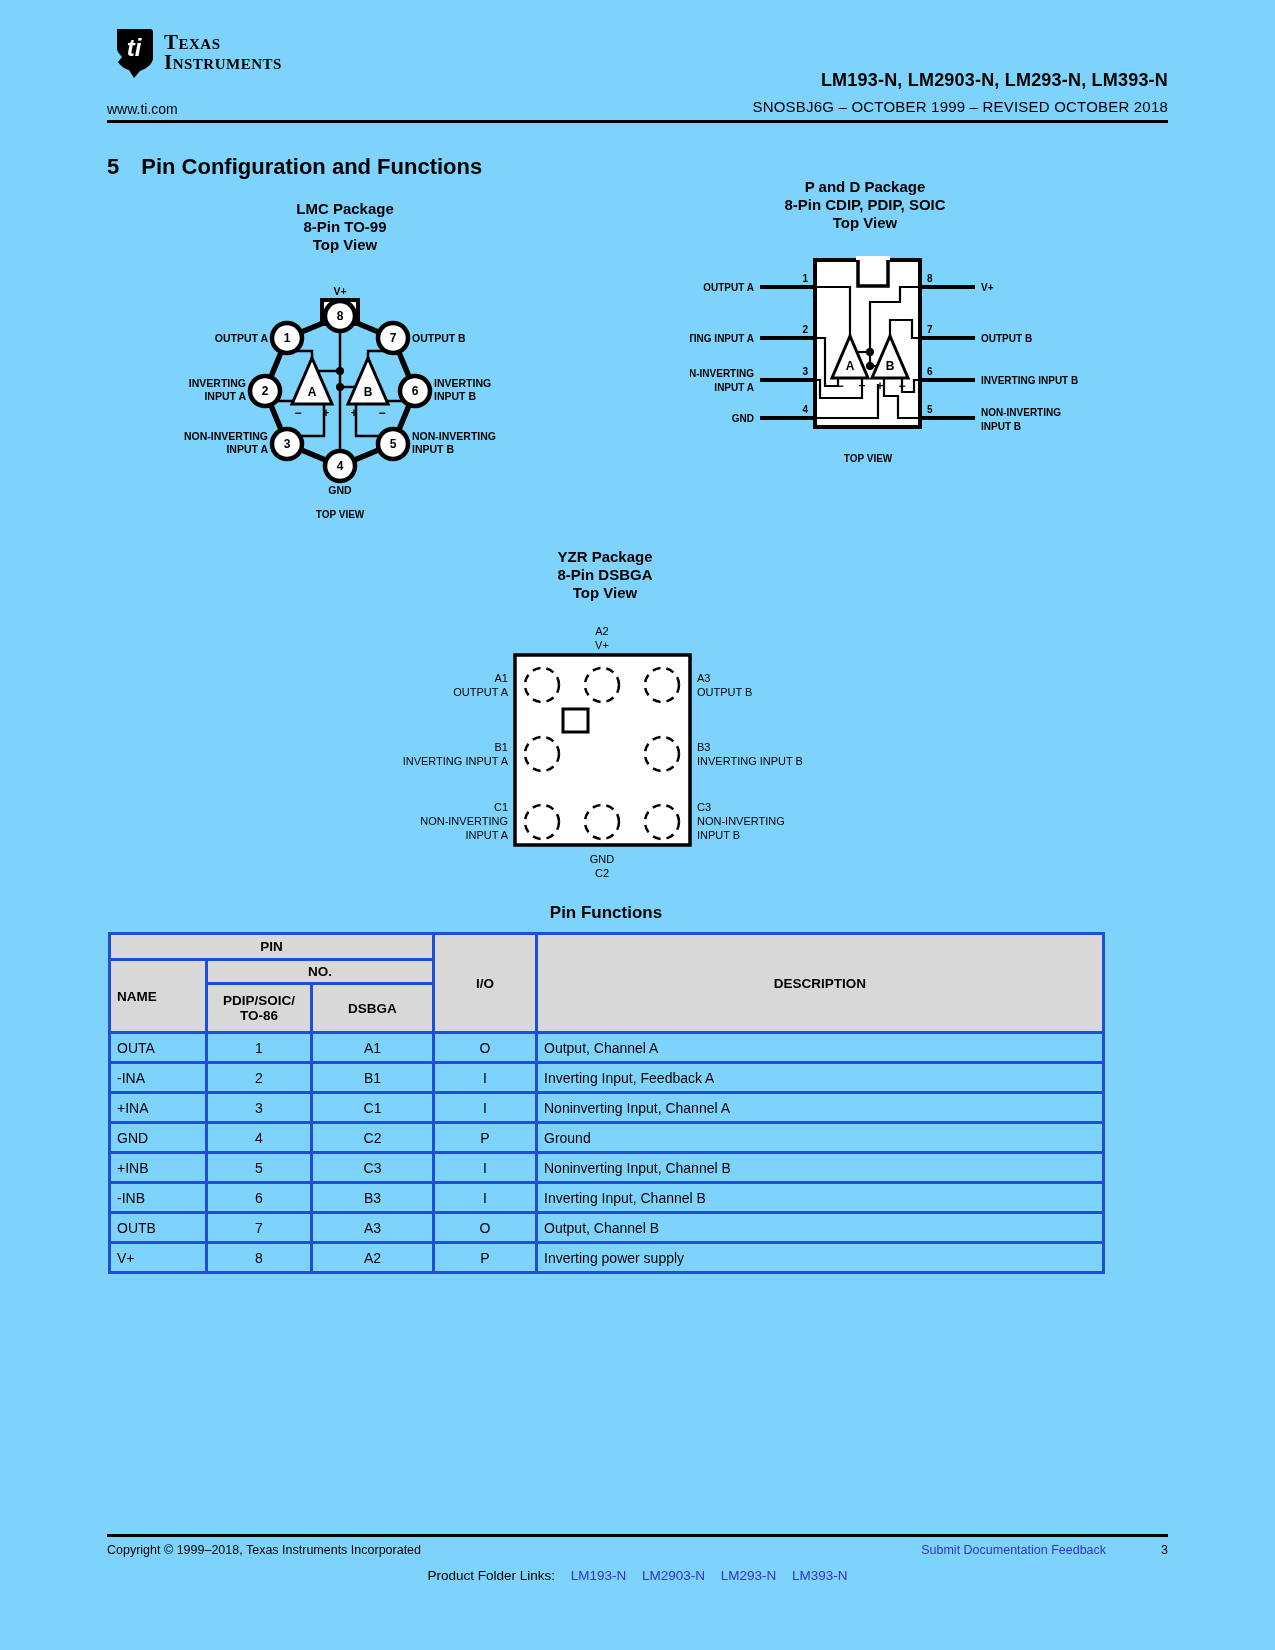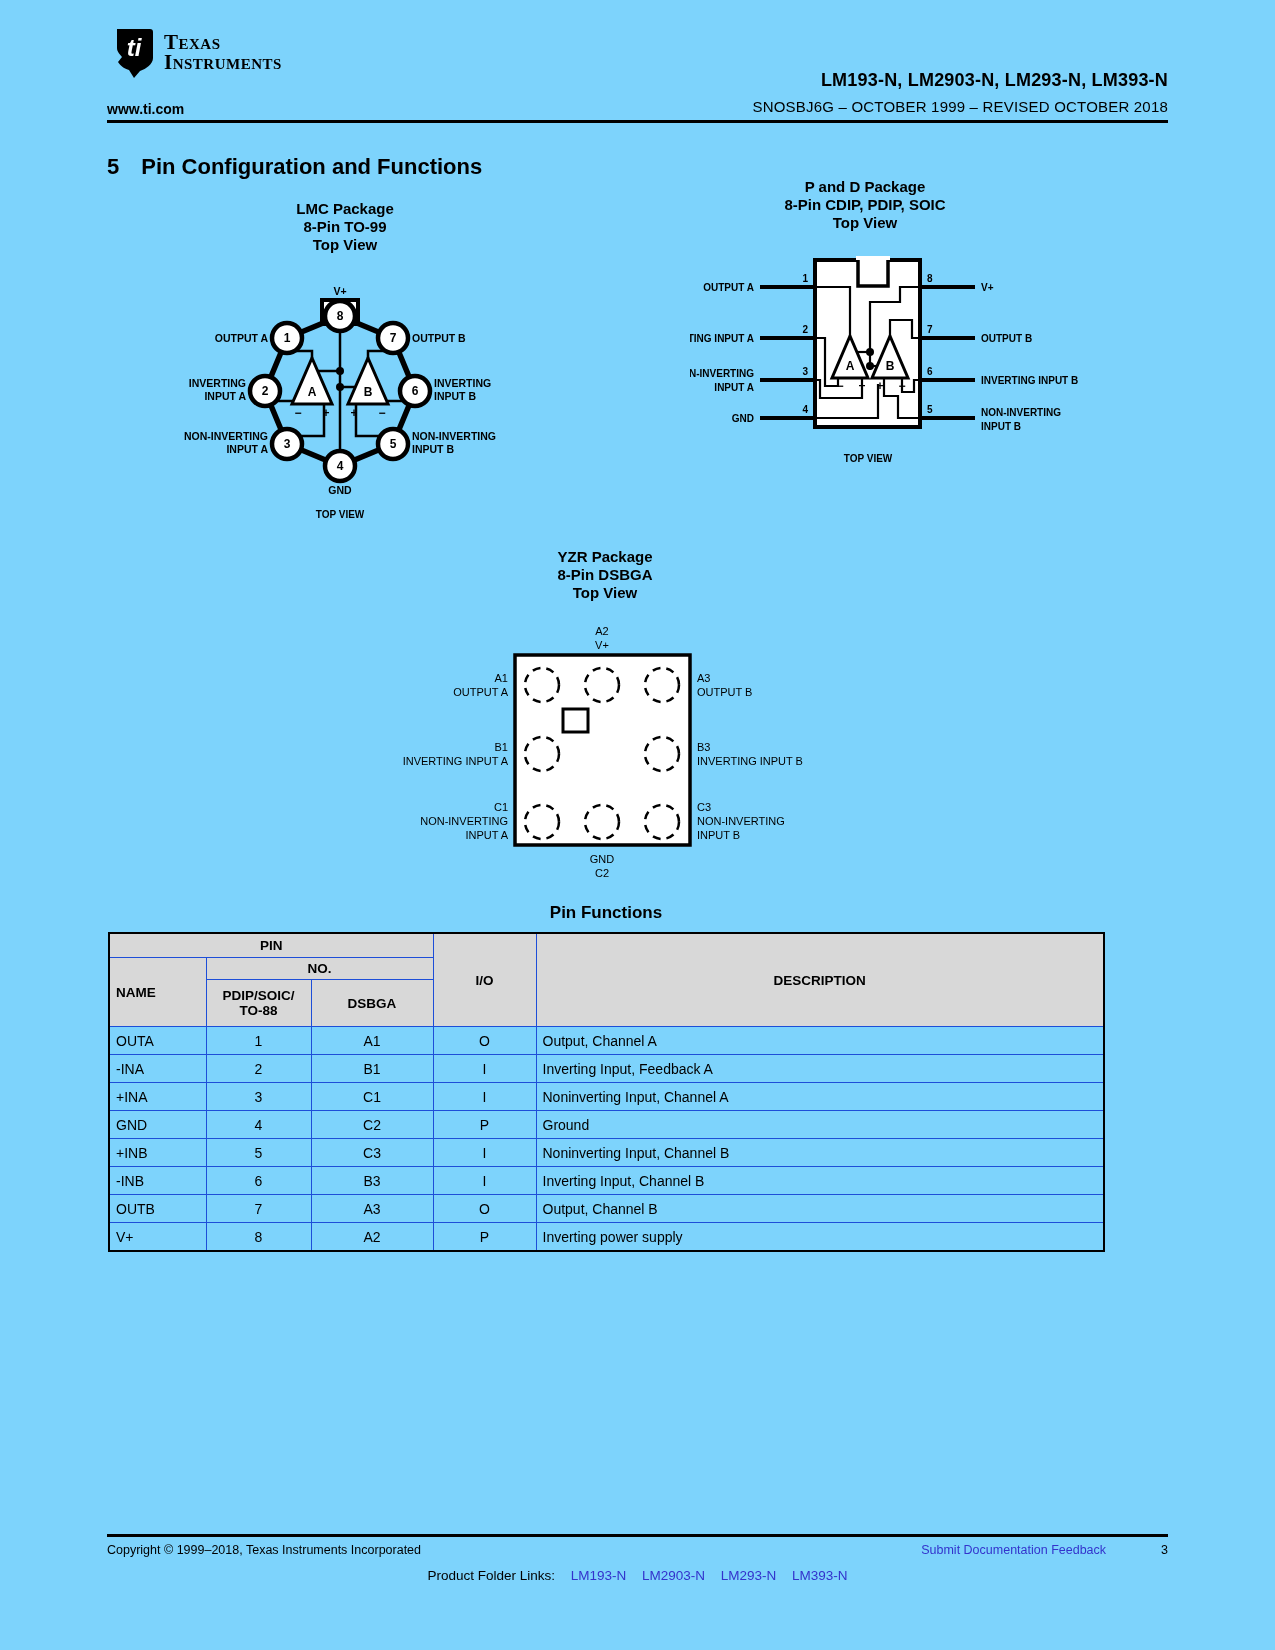--- a/index.html
+++ b/index.html
@@ -3,21 +3,21 @@
 <meta charset="utf-8">
 <style>
   html,body{margin:0;padding:0;background:#ffffff;}
   .page{position:relative;width:1275px;height:1650px;background:#7dd3fc;overflow:hidden;
         font-family:"Liberation Sans",sans-serif;color:#000;}
   .abs{position:absolute;}
   
   .logo-wrap{left:112px;top:26px;display:flex;align-items:flex-start;gap:6px;}
   .ti-name{font-family:"Liberation Serif",serif;font-variant:small-caps;font-weight:600;
            font-size:21px;line-height:20px;letter-spacing:.5px;padding-top:6px;}
-  .website{left:107px;top:101px;font-size:14px;font-weight:bold;}
+  .website{left:107px;top:101px;font-size:14px;font-weight:normal;}
   .hdr-right{right:107px;top:70px;text-align:right;}
   .part-numbers{font-size:18px;font-weight:bold;letter-spacing:.2px;}
   .doc-code{font-size:15px;margin-top:7px;letter-spacing:.2px;}
   .hdr-rule{left:107px;top:120px;width:1061px;height:3px;background:#000;}
   
   .section-title{left:107px;top:154px;font-size:22px;font-weight:bold;}
   .section-title .num{margin-right:22px;}
   
   .pkg-title{font-size:15px;font-weight:bold;text-align:center;line-height:18px;}
   .pkg-lmc-title{left:230px;top:200px;width:230px;}
@@ -26,21 +26,21 @@
   
   svg text{font-family:"Liberation Sans",sans-serif;}
   .dlabel{font-weight:bold;font-size:10.5px;}
   .dnum{font-weight:bold;font-size:12px;}
   .dsmall{font-weight:bold;font-size:10px;}
   .ylabel{font-size:11px;}
   
   .pf-title{left:107px;top:903px;width:998px;text-align:center;font-size:17px;font-weight:bold;}
   table.pf{position:absolute;left:108px;top:932px;border-collapse:collapse;width:997px;
            font-size:14px;}
-  table.pf th,table.pf td{border:1px solid #1d4ed8;padding:1px 6px;}
+  table.pf th,table.pf td{border:3px solid #1d4ed8;padding:1px 6px;}
   table.pf{border:2px solid #000;}
   table.pf th{background:#d8d8d8;font-weight:bold;font-size:13.5px;text-align:center;}
   table.pf th.name-h{text-align:left;vertical-align:middle;}
   table.pf td{height:25px;}
   table.pf td.c{text-align:center;}
   table.pf col.c1{width:97px}  table.pf col.c2{width:105px}
   table.pf col.c3{width:122px} table.pf col.c4{width:103px}
   
   .ftr-rule{left:107px;top:1534px;width:1061px;height:3px;background:#000;}
   .ftr-line1{left:107px;top:1543px;width:1061px;font-size:12.5px;display:flex;}
@@ -285,21 +285,21 @@
       <th rowspan="3">I/O</th>
       <th rowspan="3">DESCRIPTION</th>
     </tr>
     <tr>
       <th rowspan="2" class="name-h">NAME</th>
       <th colspan="2" style="height:19px">NO.</th>
     </tr>
     <tr>
       <th style="height:44px">
         <div>PDIP/SOIC/</div>
-        <div>TO-88</div>
+        <div>TO-86</div>
       </th>
       <th>DSBGA</th>
     </tr>
     <tr>
       <td>OUTA</td>
       <td class="c">1</td>
       <td class="c">A1</td>
       <td class="c">O</td>
       <td>Output, Channel A</td>
     </tr>

